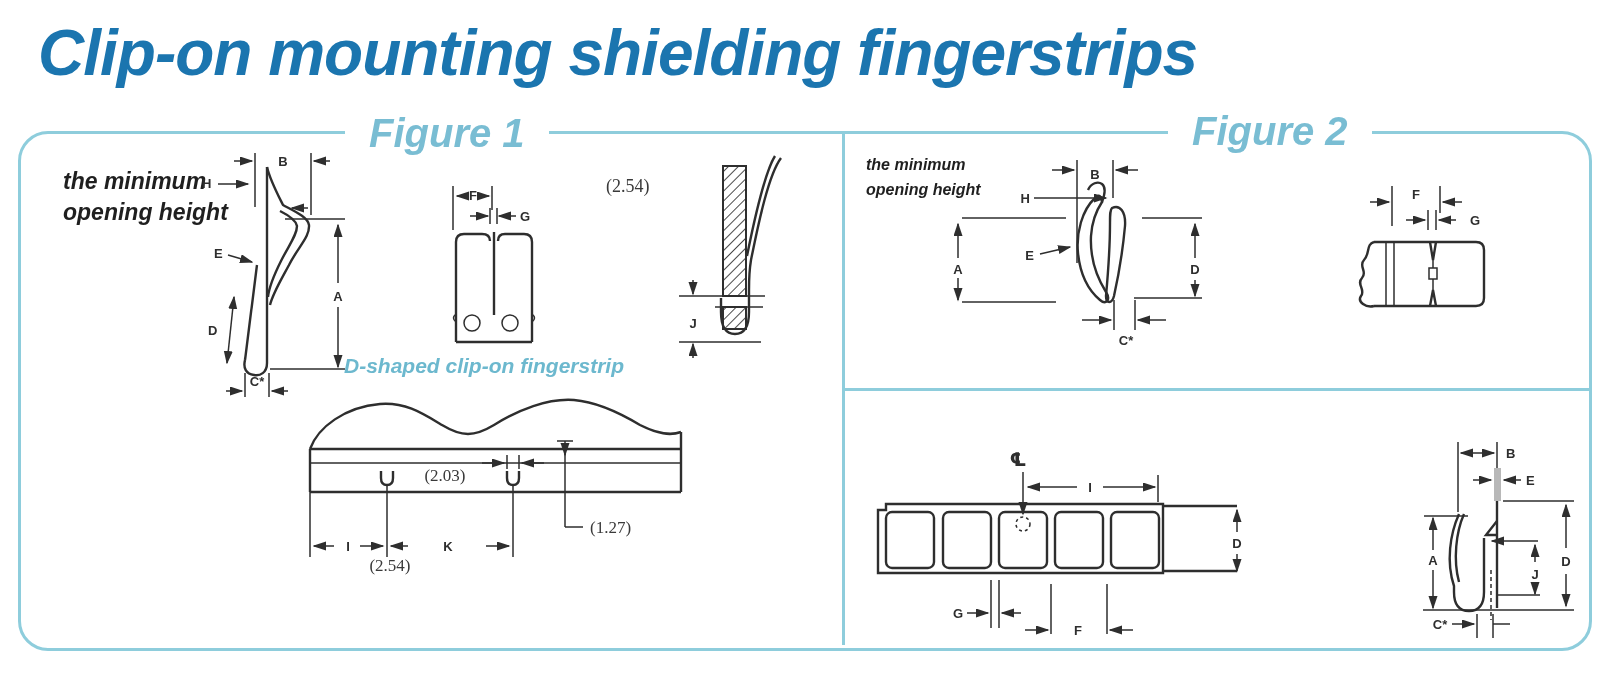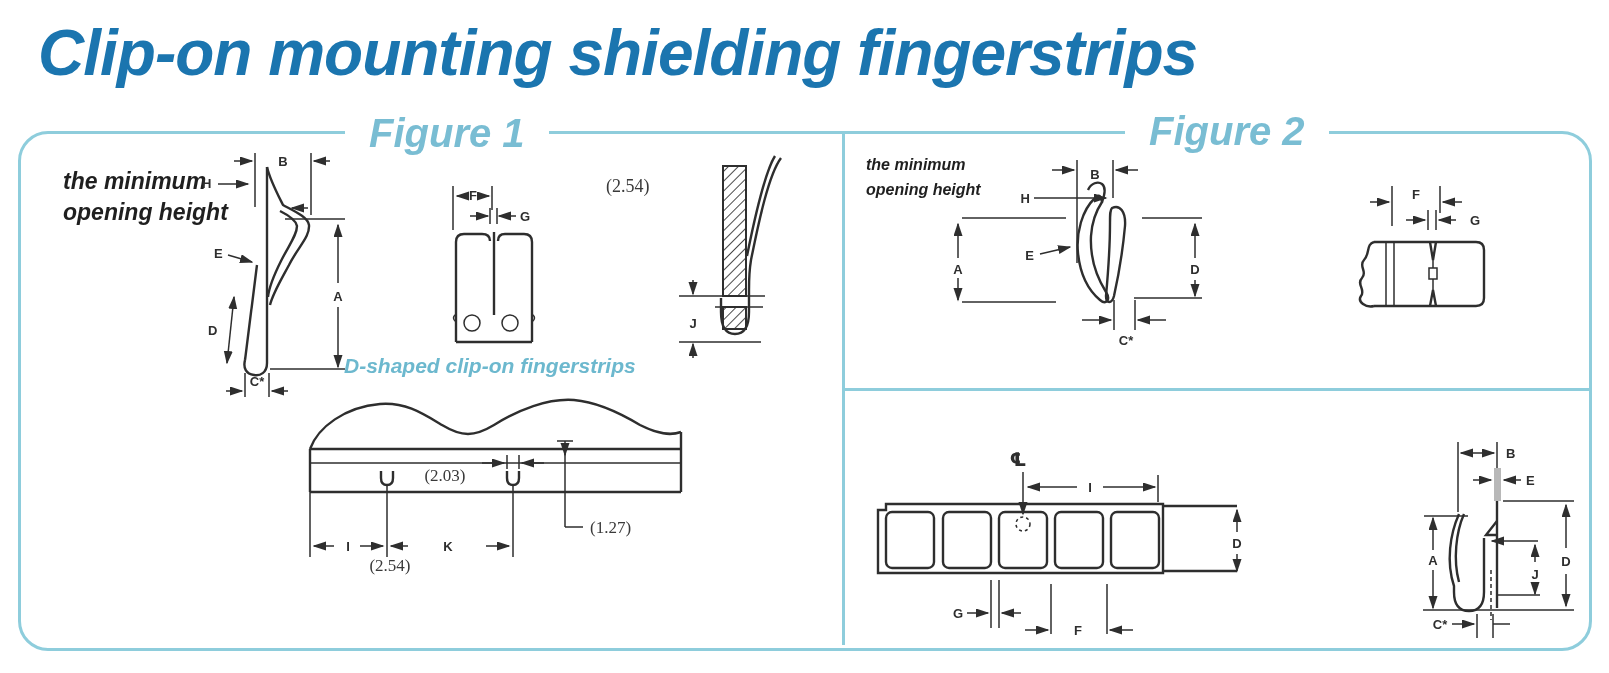--- a/index.html
+++ b/index.html
@@ -32,33 +32,33 @@
 
 <div id="stage">
 
   <div class="abs" id="page-title">Clip-on mounting shielding fingerstrips</div>
 
   <div class="abs" id="panel"></div>
   <div class="abs divider" id="v-divider"></div>
   <div class="abs divider" id="h-divider"></div>
 
   <div class="abs fig-label" style="left:345px;top:111px;">Figure 1</div>
-  <div class="abs fig-label" style="left:1125px;top:109px;text-align:right;">Figure 2</div>
+  <div class="abs fig-label" style="left:1168px;top:109px;text-align:right;">Figure 2</div>
 
   <div class="abs note" id="fig1-note">
     <div>the minimum</div>
     <div>opening height</div>
   </div>
   <div class="abs note" id="fig2-note">
     <div>the minimum</div>
     <div>opening height</div>
   </div>
 
   <div class="abs ref-text" id="fig1-ref254">(2.54)</div>
-  <div class="abs" id="fig1-caption">D-shaped clip-on fingerstrips</div>
+  <div class="abs" id="fig1-caption">D-shaped clip-on fingerstrip</div>
 
   <svg style="left:190px;top:145px;" width="165" height="262" viewBox="0 0 165 262">
     <defs>
         <marker id="a1" markerWidth="9" markerHeight="8" refX="8" refY="3" orient="auto-start-reverse">
           <path d="M0,0L9,3L0,6Z" fill="#2e2e2e"></path>
         </marker>
       </defs>
     <g>
       <path class="tk" d="M77,22 L77,218"></path>
       <path class="tk" d="M77,22 C80,35 88,50 93,60 C104,66 118,72 119,80 C120,92 108,102 99,120 C91,135 83,148 80,160"></path>

